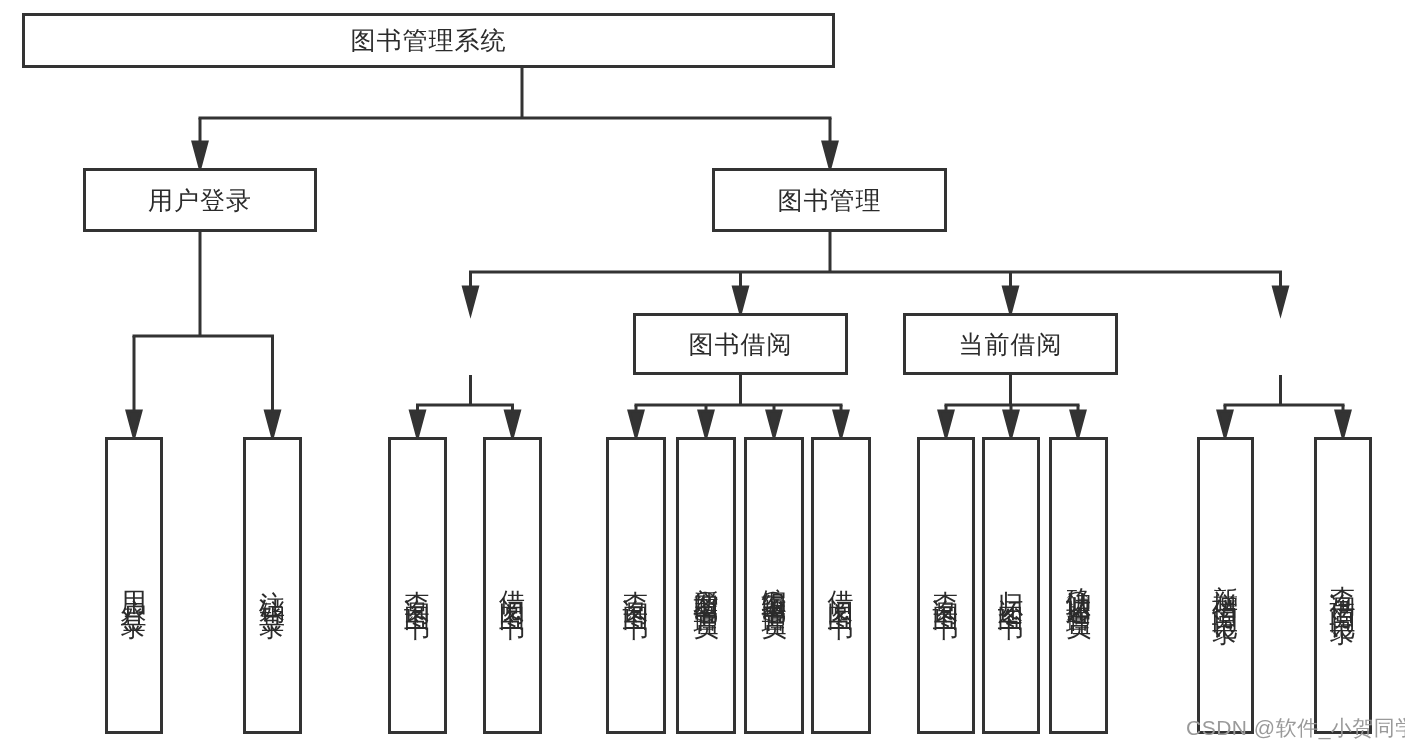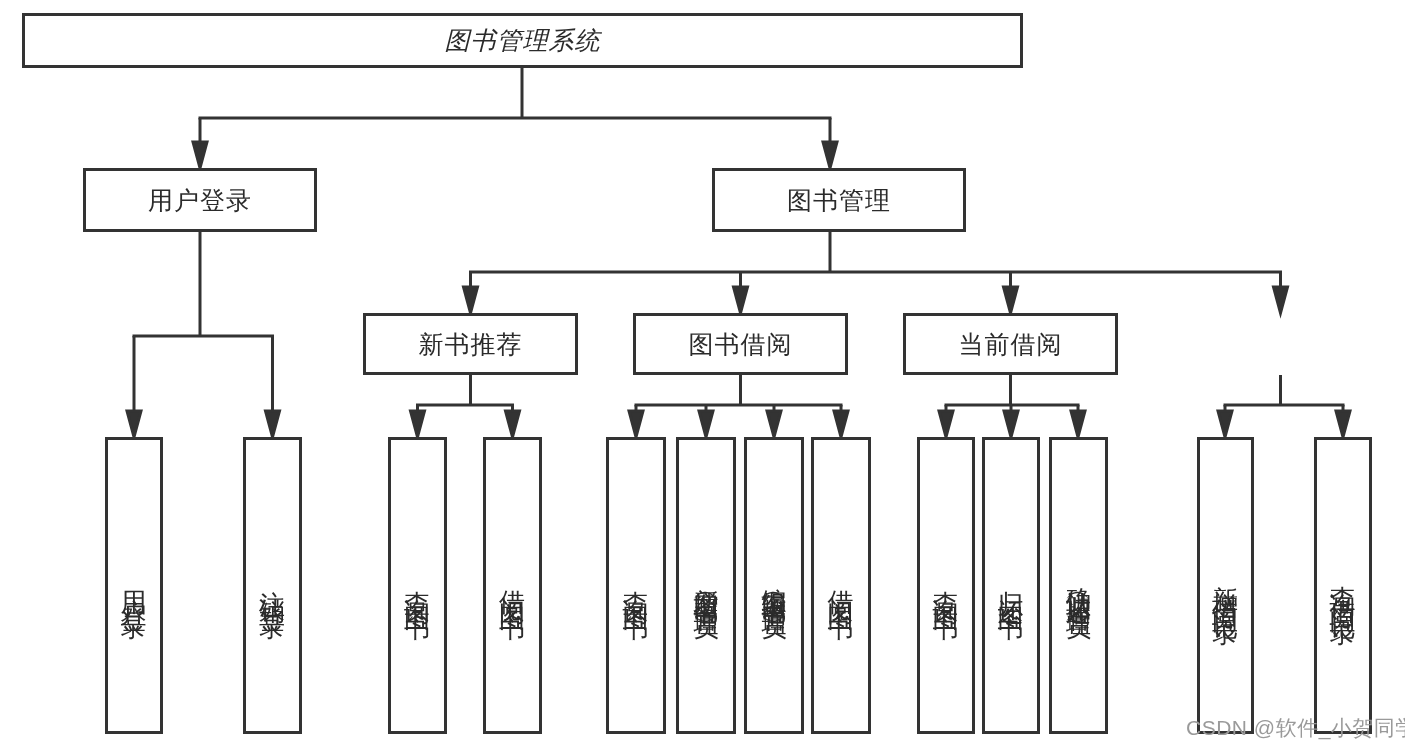--- a/index.html
+++ b/index.html
@@ -140,34 +140,31 @@
 
       <line x1="1280.5" y1="375" x2="1280.5" y2="405"></line>
       <line x1="1223.5" y1="405" x2="1344.5" y2="405"></line>
       <line x1="1225" y1="405" x2="1225" y2="415"></line>
       <line x1="1343" y1="405" x2="1343" y2="415"></line>
       <polygon points="1218,411 1232,411 1225,437"></polygon>
       <polygon points="1336,411 1350,411 1343,437"></polygon>
     </g>
   </svg>
 
-  <div class="node" style="left:22px; top:13px; width:1001px; height:55px;font-style:italic;">
+  <div class="node" style="left:22px; top:13px; width:813px; height:55px;">
     <span class="lbl">图书管理系统</span>
   </div>
 
   <div class="node" style="left:83px; top:168px; width:234px; height:64px;">
     <span class="lbl">用户登录</span>
   </div>
-  <div class="node" style="left:712px; top:168px; width:254px; height:64px;">
+  <div class="node" style="left:712px; top:168px; width:235px; height:64px;">
     <span class="lbl">图书管理</span>
   </div>
 
-  <div class="node" style="left:363px; top:313px; width:215px; height:62px;">
-    <span class="lbl">新书推荐</span>
-  </div>
   <div class="node" style="left:903px; top:313px; width:215px; height:62px;">
     <span class="lbl">当前借阅</span>
   </div>
   <div class="node" style="left:633px; top:313px; width:215px; height:62px;">
     <span class="lbl">图书借阅</span>
   </div>
 
   <div class="leaf" style="left:105px; width:58px;">
     <span class="vtext">用户登录</span>
   </div>

